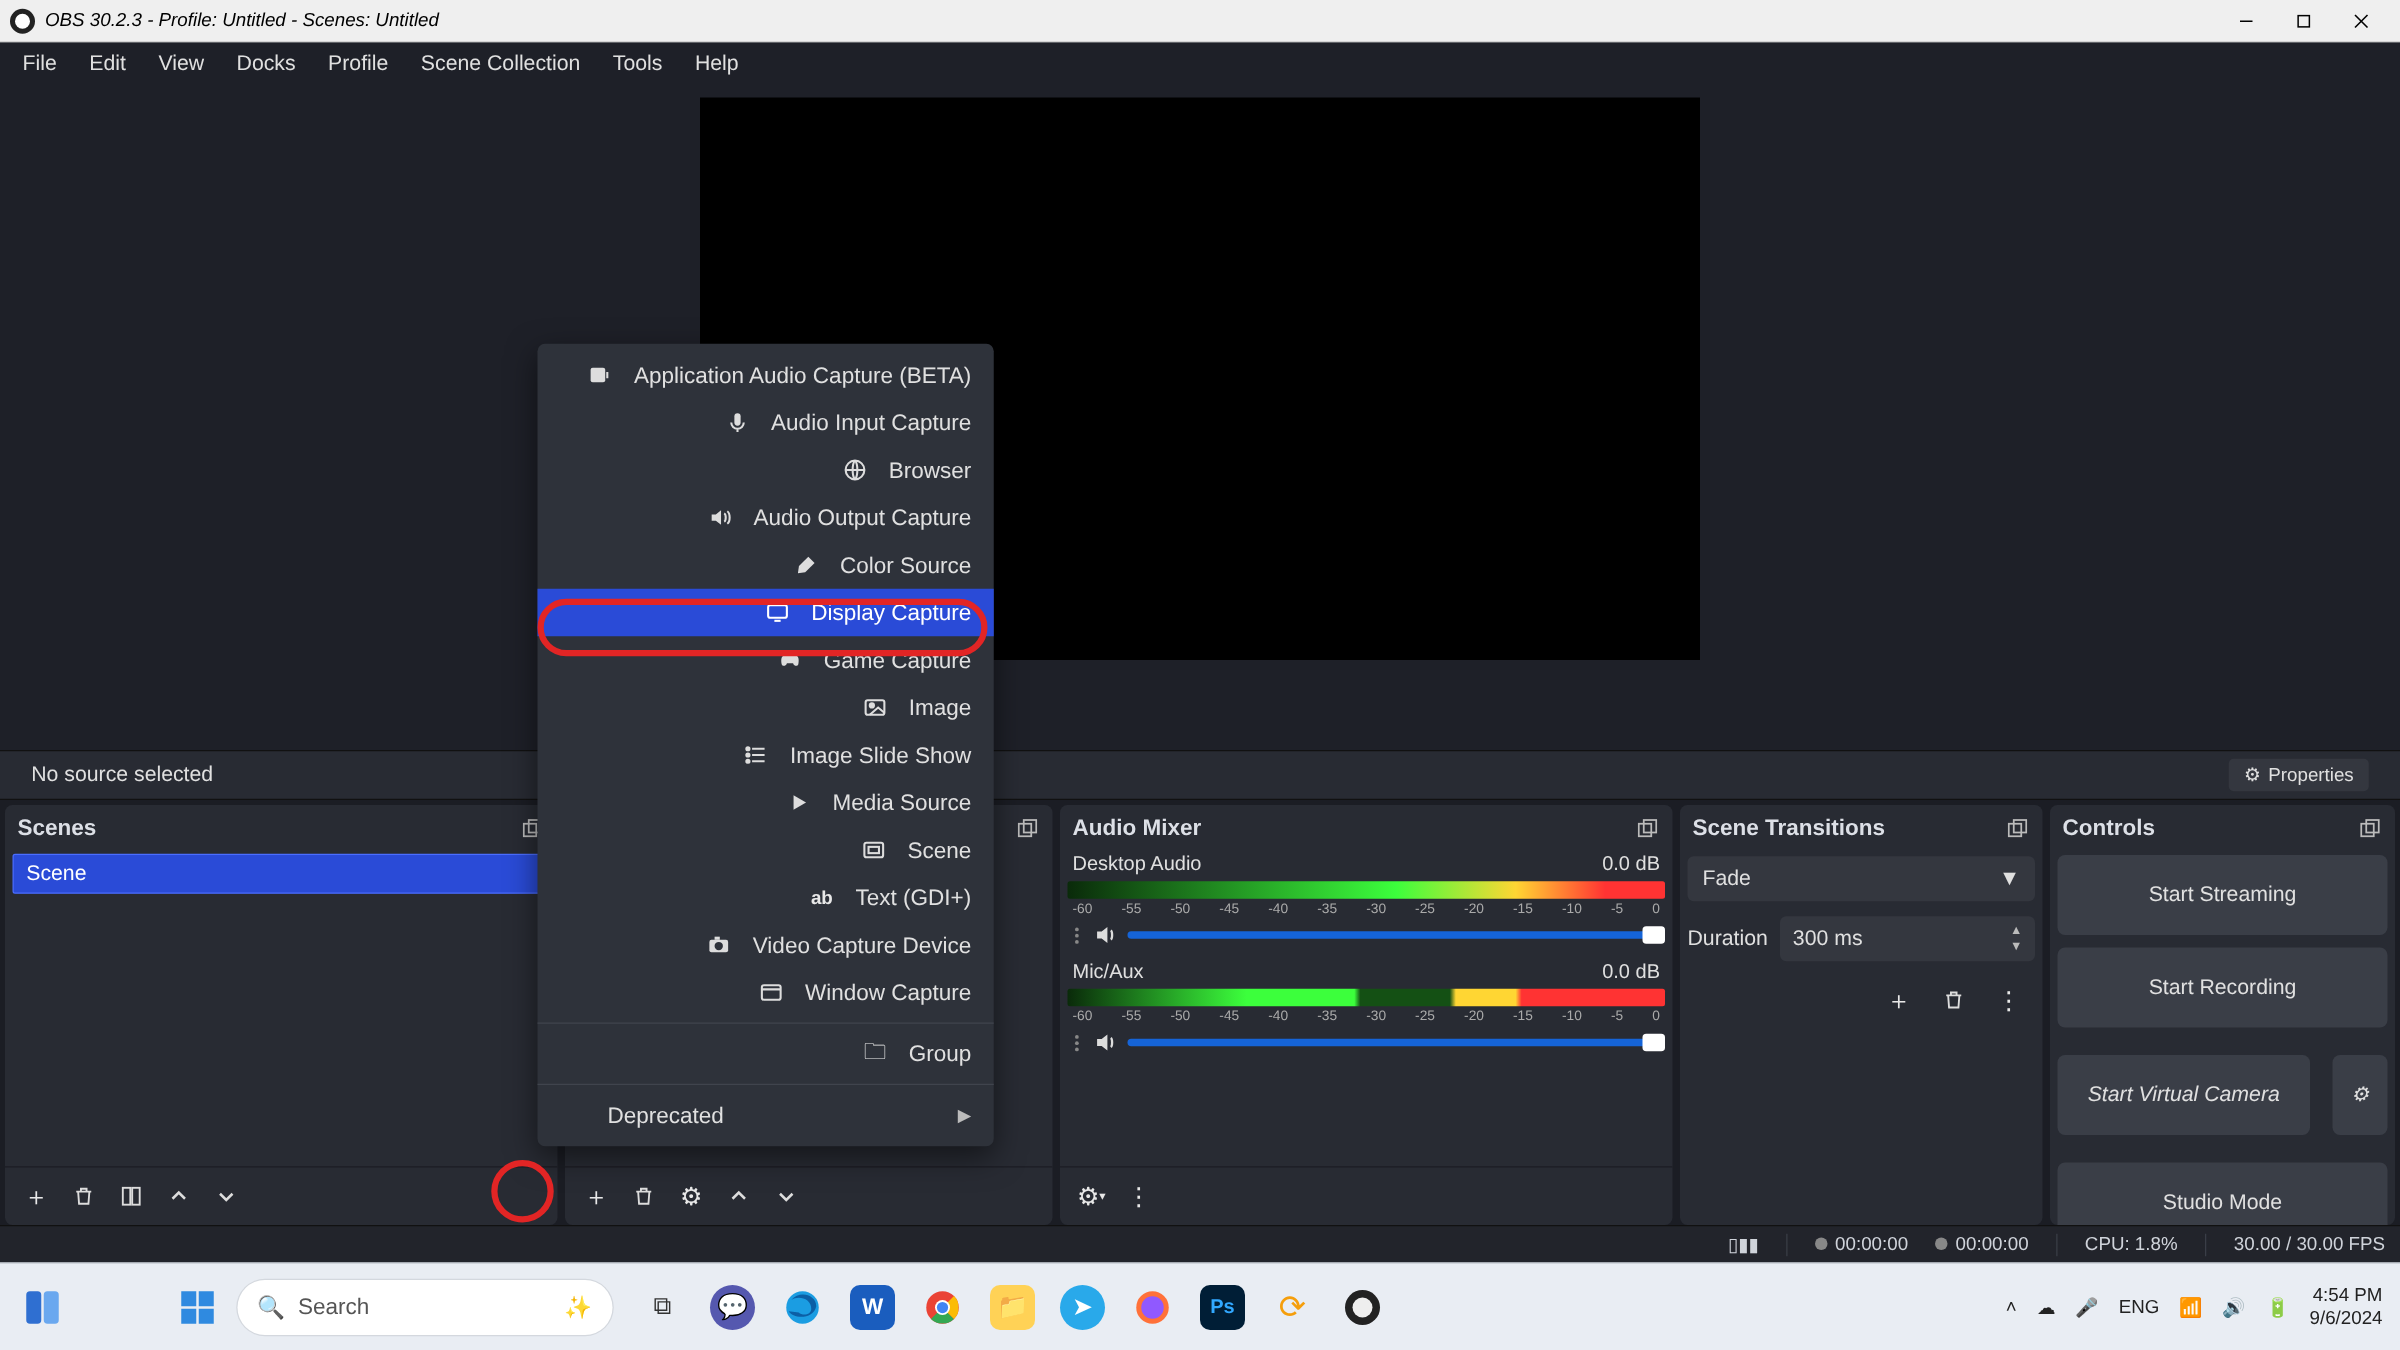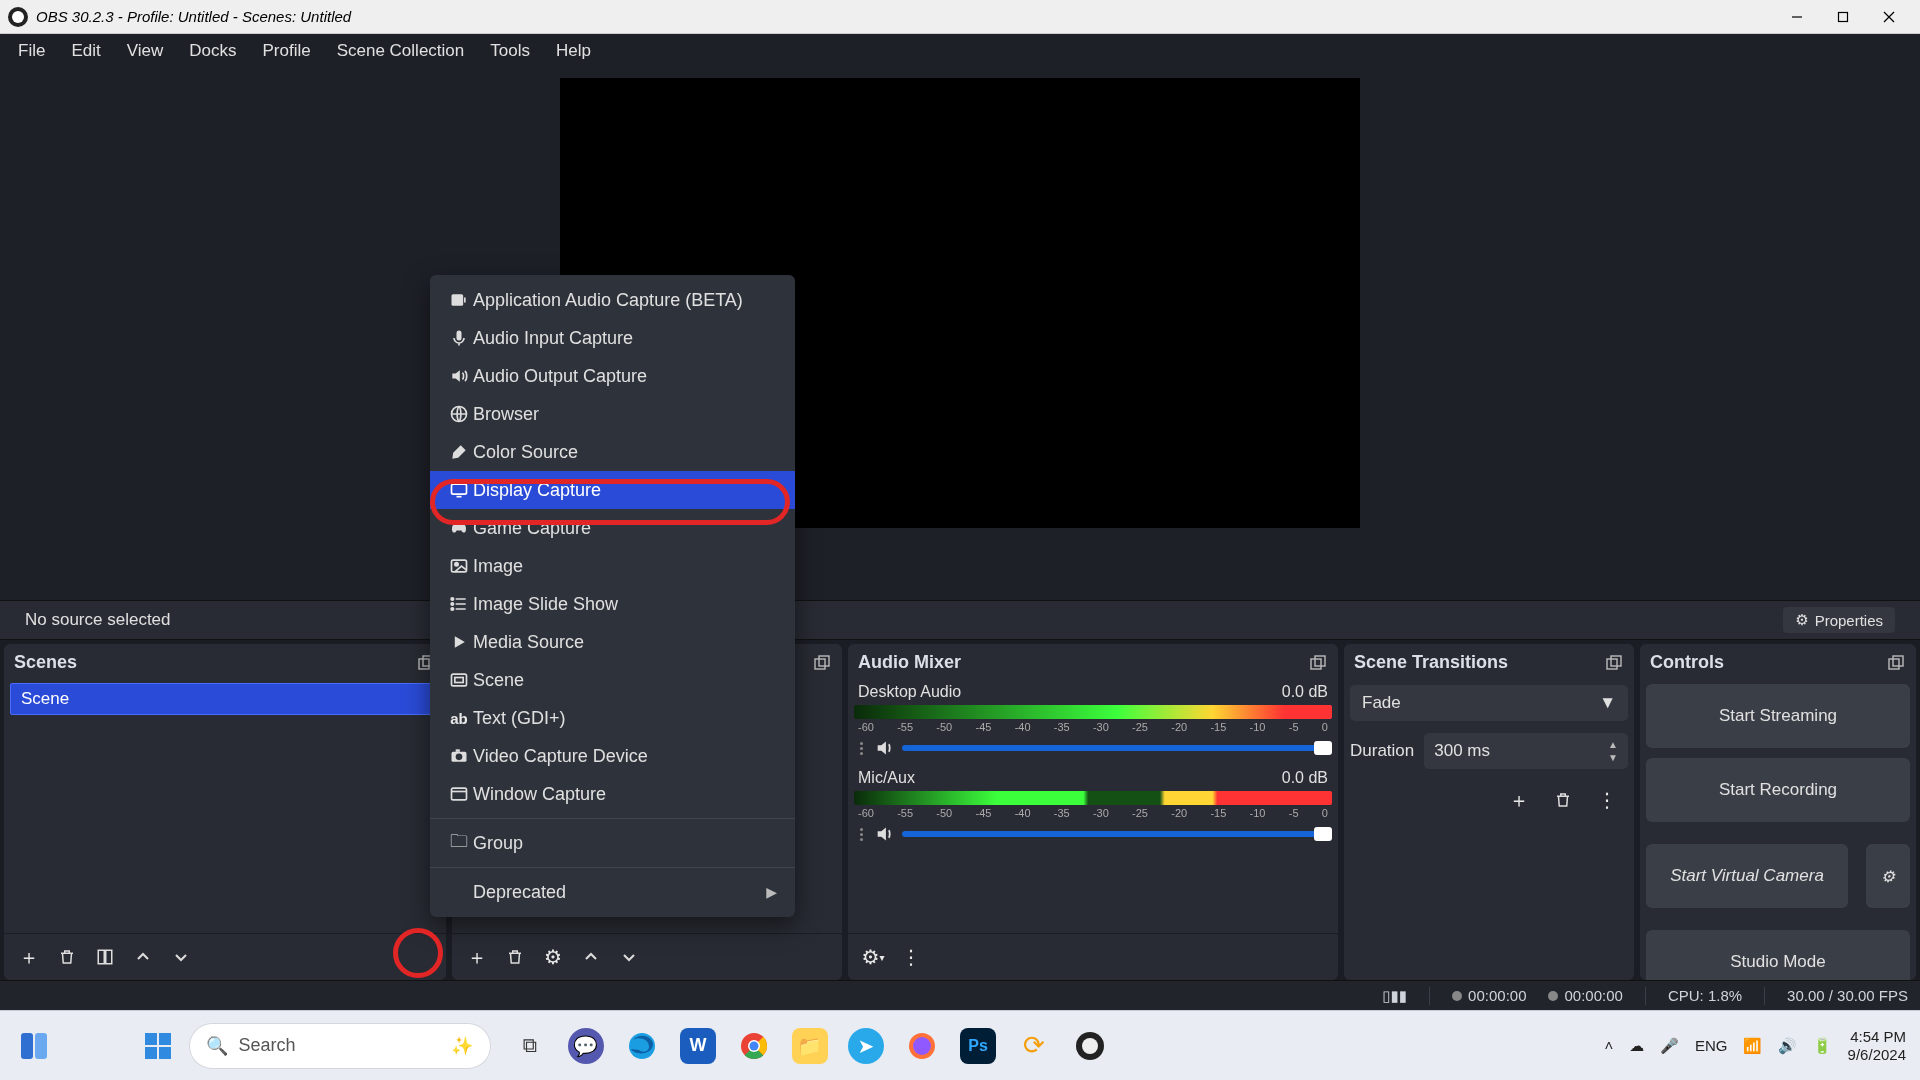--- a/index.html
+++ b/index.html
@@ -72,21 +72,21 @@
 .taskbar{height:70px;background:#e9edf3;display:flex;align-items:center;padding:0 14px;gap:12px;color:#222;border-top:1px solid #c8cdd5;}
 .taskbar .start{width:40px;height:40px;display:flex;align-items:center;justify-content:center;}
 .taskbar .search{flex:0 0 300px;height:44px;background:#fff;border-radius:22px;display:flex;align-items:center;padding:0 16px;gap:10px;font-size:18px;color:#555;box-shadow:0 0 0 1px #d4d8de;}
 .taskbar .tb-icons{display:flex;gap:20px;align-items:center;margin-left:10px;}
 .taskbar .tb-icon{width:36px;height:36px;border-radius:8px;display:flex;align-items:center;justify-content:center;font-size:20px;}
 .taskbar .tray{margin-left:auto;display:flex;align-items:center;gap:16px;font-size:15px;color:#222;}
 .taskbar .clock{text-align:right;line-height:1.2;font-size:15px;}
 
 
 .ctxmenu{position:absolute;left:430px;top:275px;width:365px;background:#2e323a;border-radius:6px;box-shadow:0 8px 24px rgba(0,0,0,.5);padding:6px 0;z-index:500;}
-.ctx-item{display:flex;align-items:center;gap:3px;padding:8px 18px;font-size:18px;cursor:pointer;}
+.ctx-item{display:flex;align-items:center;gap:16px;padding:8px 18px;font-size:18px;cursor:pointer;justify-content:flex-end;}
 .ctx-item.hl{background:#2a4bd7;color:#fff;}
 .ctx-sep{height:1px;background:#40444d;margin:5px 0;}
 .ctx-icon{width:22px;height:22px;display:flex;align-items:center;justify-content:center;color:#e8e8e8;flex-shrink:0;}
 .ctx-sub{margin-left:auto;font-size:14px;color:#bbb;}
 
 
 .ring{position:absolute;border:5px solid #e22525;border-radius:28px;z-index:600;pointer-events:none;}
 .ring1{left:430px;top:479px;width:360px;height:46px;}
 .ring2{left:393px;top:928px;width:50px;height:50px;border-radius:50%;}
 
@@ -458,35 +458,35 @@
         <span class="ctx-icon">
           <svg width="20" height="20" viewBox="0 0 24 24" fill="#ddd">
             <rect x="9" y="3" width="6" height="12" rx="3"></rect>
             <path d="M6 12a6 6 0 0012 0M12 18v3" stroke="#ddd" stroke-width="2" fill="none"></path>
           </svg>
         </span>
         <span>Audio Input Capture</span>
       </div>
       <div class="ctx-item">
         <span class="ctx-icon">
-          <svg width="20" height="20" viewBox="0 0 24 24" fill="#ddd">
-            <path d="M4 9v6h4l5 4V5L8 9H4z"></path>
-            <path d="M16 8c2 1 2 7 0 8M19 6c3 2 3 10 0 12" fill="none" stroke="#ddd" stroke-width="2"></path>
-          </svg>
-        </span>
-        <span>Audio Output Capture</span>
-      </div>
-      <div class="ctx-item">
-        <span class="ctx-icon">
           <svg width="20" height="20" viewBox="0 0 24 24" fill="none" stroke="#ddd" stroke-width="2">
             <circle cx="12" cy="12" r="9"></circle>
             <path d="M3 12h18M12 3c3 3 3 15 0 18M12 3c-3 3-3 15 0 18"></path>
           </svg>
         </span>
         <span>Browser</span>
+      </div>
+      <div class="ctx-item">
+        <span class="ctx-icon">
+          <svg width="20" height="20" viewBox="0 0 24 24" fill="#ddd">
+            <path d="M4 9v6h4l5 4V5L8 9H4z"></path>
+            <path d="M16 8c2 1 2 7 0 8M19 6c3 2 3 10 0 12" fill="none" stroke="#ddd" stroke-width="2"></path>
+          </svg>
+        </span>
+        <span>Audio Output Capture</span>
       </div>
       <div class="ctx-item">
         <span class="ctx-icon">
           <svg width="20" height="20" viewBox="0 0 24 24" fill="#ddd">
             <path d="M14 4l6 6-9 9-7 1 1-7 9-9z"></path>
           </svg>
         </span>
         <span>Color Source</span>
       </div>
       <div class="ctx-item hl">

